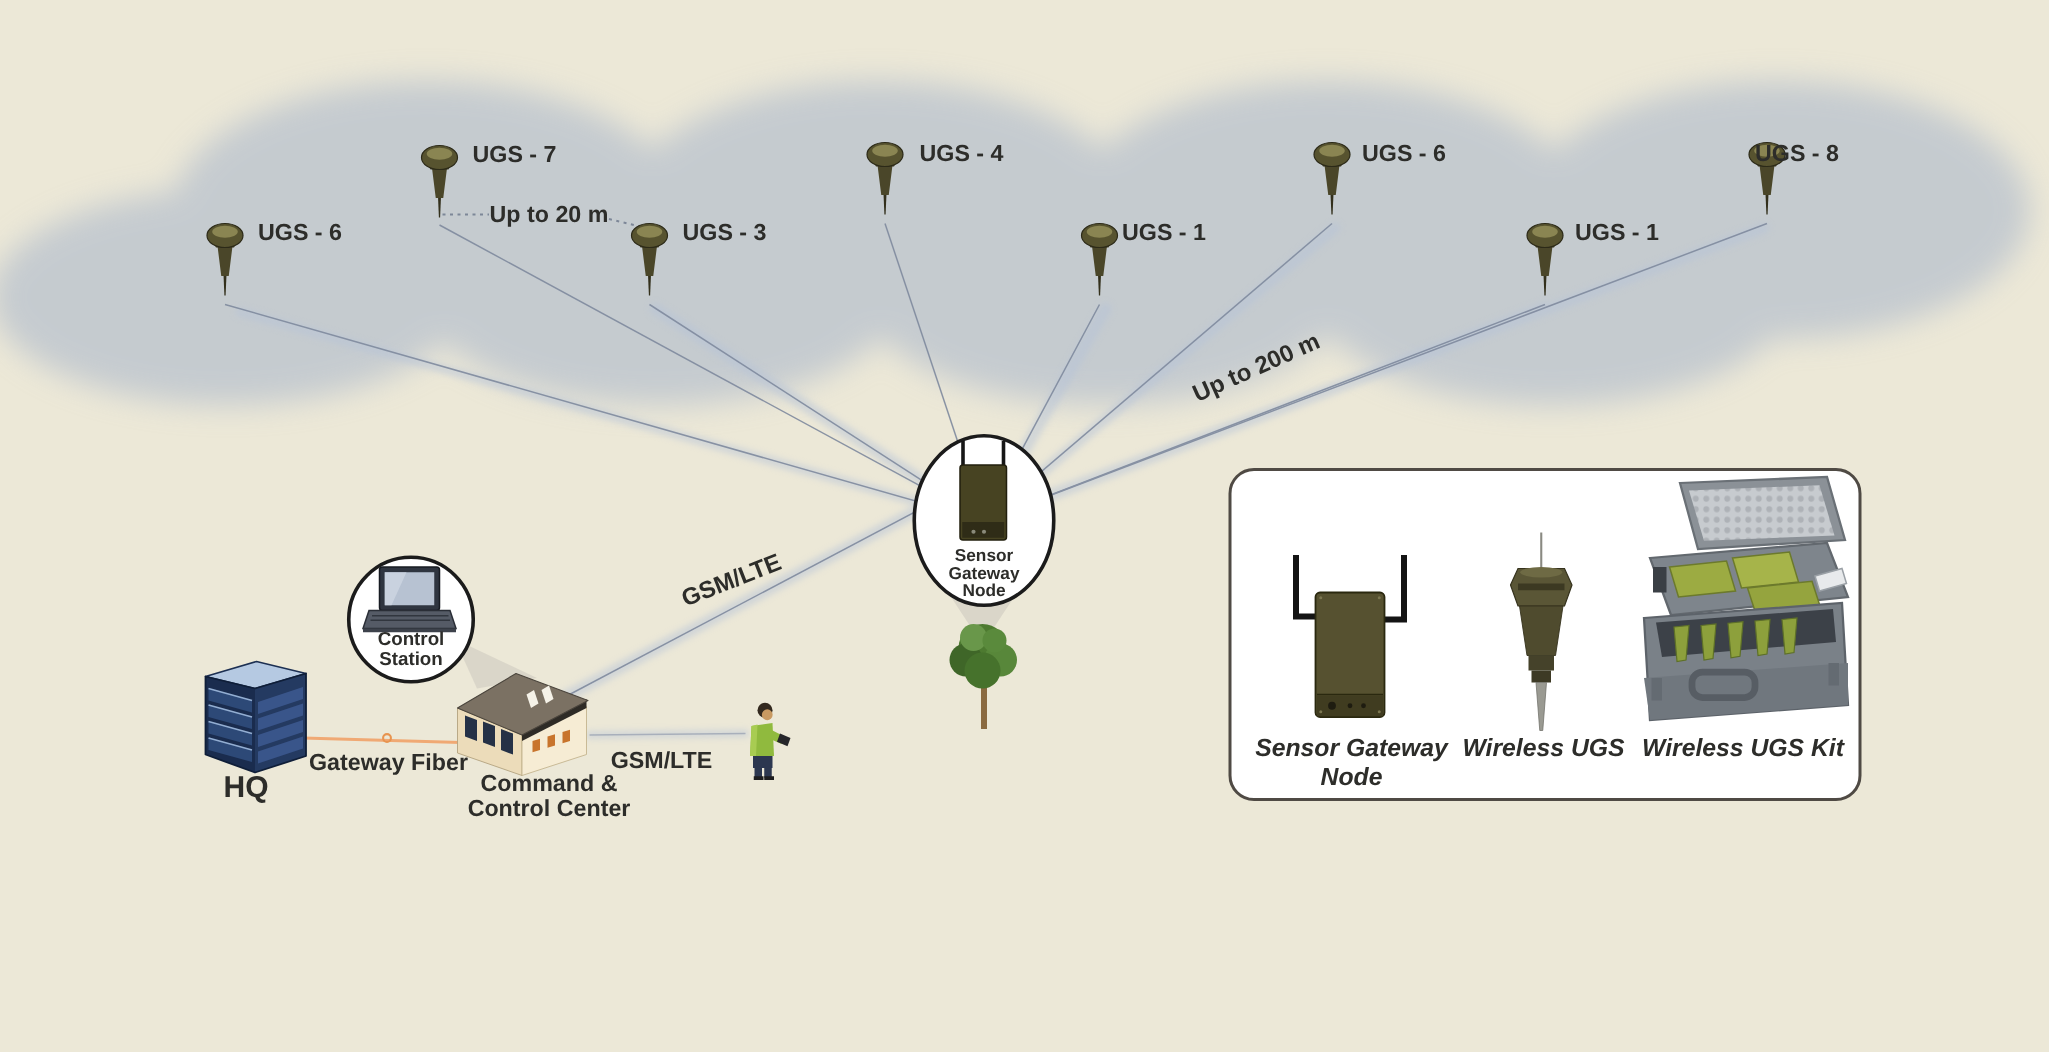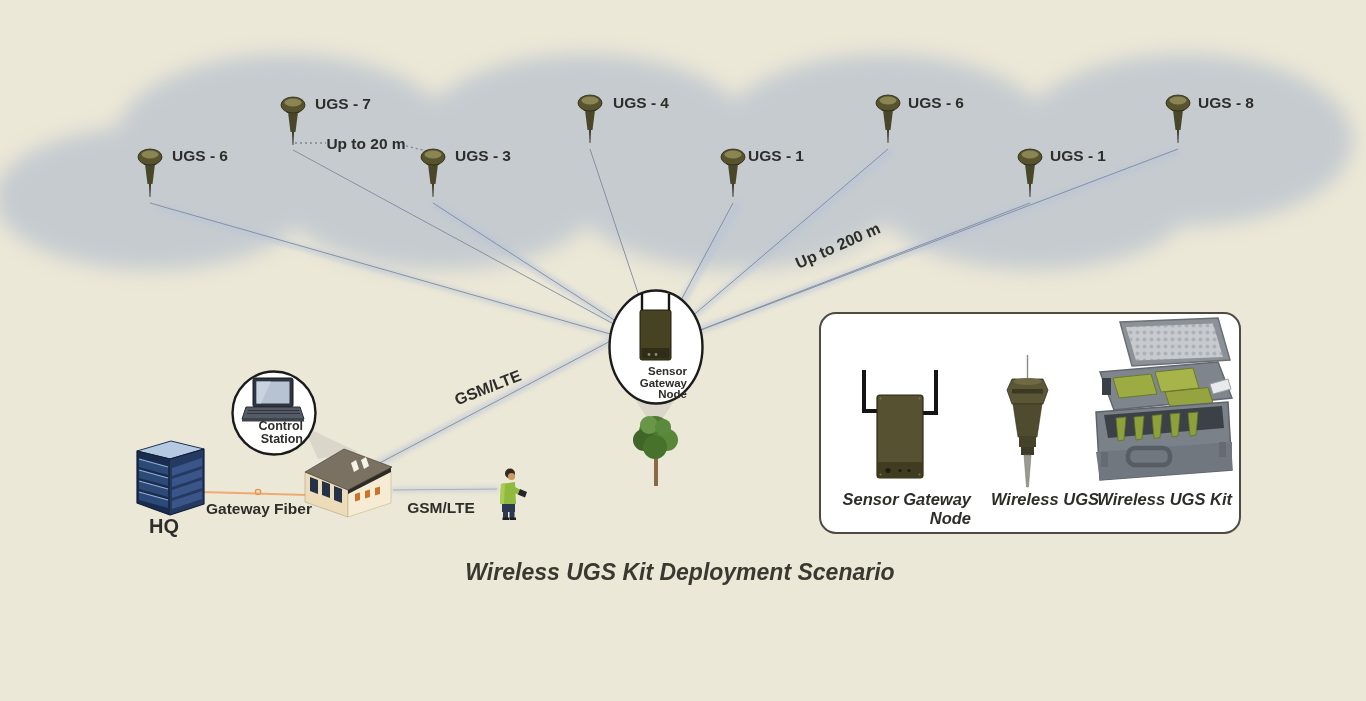--- a/index.html
+++ b/index.html
@@ -9,21 +9,21 @@
     font-family:"Liberation Sans", sans-serif;
   }
   #scene{position:absolute;left:0;top:0;z-index:1;}
   .lbl{
     position:absolute; z-index:2; color:#2d2d2a; font-weight:bold;
     font-size:15.5px; white-space:nowrap; transform:translate(0,-50%);
   }
   .lbl-c{transform:translate(-50%,-50%);}
   .lbl-wrap{
     position:absolute; z-index:2; color:#2d2d2a; font-weight:bold;
-    text-align:right; transform:translate(-50%,0); white-space:normal;
+    text-align:center; transform:translate(-50%,0); white-space:normal;
   }
   .rot{transform:translate(-50%,-50%) rotate(var(--r)); transform-origin:center;}
   #gateway-label{width:62px; font-size:11.5px; line-height:1.0; top:366px; left:656px;}
   #station-label{width:58px; font-size:12.5px; line-height:1.0; top:420px; left:274px;}
   #cc-label{width:118px; font-size:15.5px; line-height:1.07; top:515px; left:366px;}
   .legend-lbl{width:140px; font-size:16.5px; font-style:italic; line-height:1.13; top:490px;}
   #title{
     position:absolute; z-index:2; left:680px; top:572px; transform:translate(-50%,-50%);
     font-size:23px; font-weight:bold; font-style:italic; color:#3a3931; white-space:nowrap;
   }
@@ -261,31 +261,31 @@
   </g>
 </svg>
 
 <div class="lbl" style="left:172px;top:156px">UGS - 6</div>
 <div class="lbl" style="left:315px;top:104px">UGS - 7</div>
 <div class="lbl" style="left:455px;top:156px">UGS - 3</div>
 <div class="lbl" style="left:613px;top:103px">UGS - 4</div>
 <div class="lbl" style="left:748px;top:156px">UGS - 1</div>
 <div class="lbl" style="left:908px;top:103px">UGS - 6</div>
 <div class="lbl" style="left:1050px;top:156px">UGS - 1</div>
-<div class="lbl" style="left:1198px;top:103px">UGS - 8</div>
+<div class="lbl" style="left:1170px;top:103px">UGS - 8</div>
 
 <div class="lbl lbl-c" style="left:366px;top:144px">Up to 20 m</div>
 <div class="lbl rot" style="--r:-24deg;left:838px;top:246px;font-size:16px">Up to 200 m</div>
 <div class="lbl rot" style="--r:-21.5deg;left:488px;top:388px;font-size:16px">GSM/LTE</div>
 <div class="lbl lbl-c" style="left:441px;top:508px">GSM/LTE</div>
 <div class="lbl lbl-c" style="left:259px;top:509px">Gateway Fiber</div>
 <div class="lbl lbl-c" style="left:164px;top:526px;font-size:20px">HQ</div>
 
 <div class="lbl-wrap" id="gateway-label">Sensor Gateway Node</div>
 <div class="lbl-wrap" id="station-label">Control Station</div>
+<div class="lbl-wrap" id="cc-label">Command &amp; Control Center</div>
 
 <div class="lbl-wrap legend-lbl" style="left:901px">Sensor Gateway Node</div>
 <div class="lbl-wrap legend-lbl" style="left:1029px">Wireless UGS</div>
 <div class="lbl-wrap legend-lbl" style="left:1162px">Wireless UGS Kit</div>
 
-<div id="title">Wireless UGS Kit Deployment Scenario</div>
 
 </div>
 
 </body></html>

